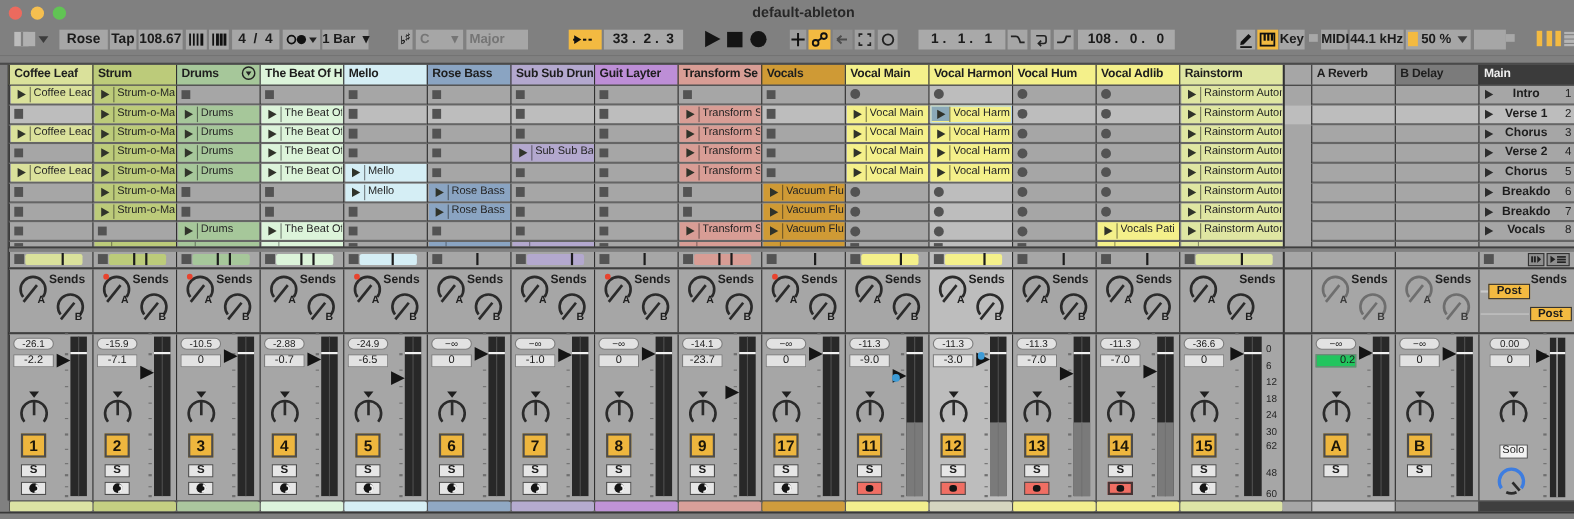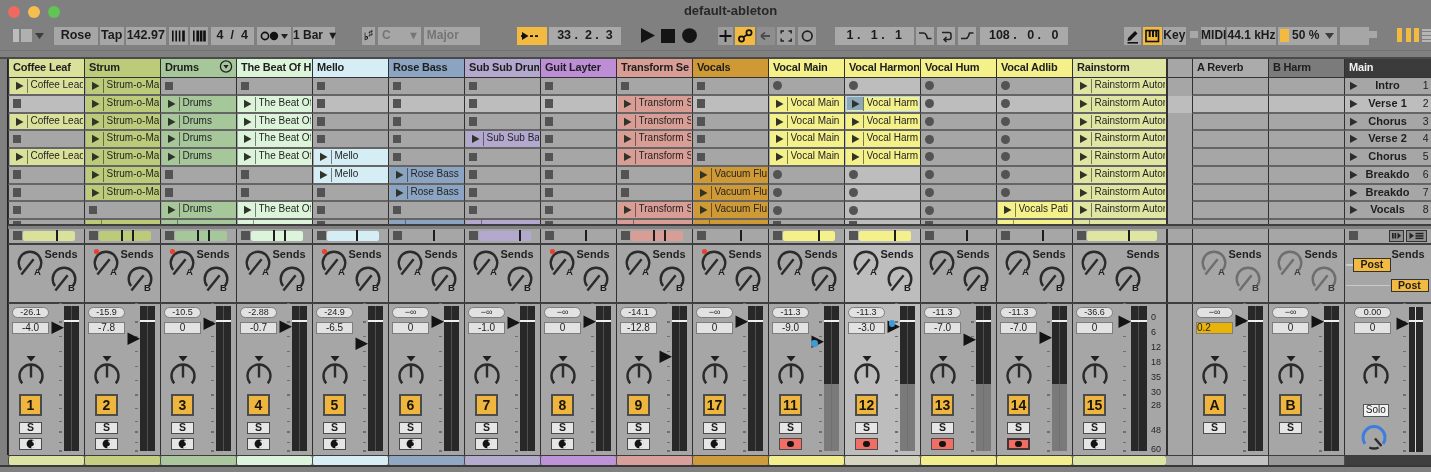--- a/index.html
+++ b/index.html
@@ -9,21 +9,21 @@
 <div style="left:8.0px;top:6.0px;width:12.0px;height:12.0px;background:#ec6a5e;border-radius:50%;"></div>
 <div style="left:28.0px;top:6.0px;width:12.0px;height:12.0px;background:#f5bf4f;border-radius:50%;"></div>
 <div style="left:48.0px;top:6.0px;width:12.0px;height:12.0px;background:#61c454;border-radius:50%;"></div>
 <div style="left:12.5px;top:28.5px;width:13.0px;height:13.5px;background:#bcbcbc;"></div>
 <div style="left:18.5px;top:28.5px;width:13.0px;height:13.5px;background:#b0b0b0;border-left:2px solid #808080;"></div>
 <svg style="left:34.0px;top:32.0px" width="12" height="8" viewBox="0 0 12 8">
     <path d="M1 1 L10 1 L5.5 7 Z" fill="#3c3c3c"></path>
   </svg>
 <div style="left:54.0px;top:26.8px;width:44.0px;height:17.8px;background:#a6a6a6;font-size:12.5px;font-weight:700;color:#1b1b1b;text-align:center;line-height:17.8px;white-space:nowrap;">Rose</div>
 <div style="left:100.0px;top:26.8px;width:23.5px;height:17.8px;background:#a6a6a6;font-size:12.5px;font-weight:700;color:#1b1b1b;text-align:center;line-height:17.8px;white-space:nowrap;">Tap</div>
-<div style="left:125.5px;top:26.8px;width:40.5px;height:17.8px;background:#a6a6a6;font-size:12.5px;font-weight:700;color:#1b1b1b;text-align:center;line-height:17.8px;white-space:nowrap;">142.97</div>
+<div style="left:125.5px;top:26.8px;width:40.5px;height:17.8px;background:#a6a6a6;font-size:12.5px;font-weight:700;color:#1b1b1b;text-align:center;line-height:17.8px;white-space:nowrap;">108.67</div>
 <div style="left:169.0px;top:26.8px;width:18.5px;height:17.8px;background:#a6a6a6;font-size:12.5px;font-weight:700;color:#1b1b1b;text-align:center;line-height:17.8px;white-space:nowrap;"></div>
 <svg style="left:169.0px;top:26.8px" width="18" height="18" viewBox="0 0 18 18">
     <g fill="#111">
       <rect x="3.0" y="3.5" width="1.6" height="11"></rect>
       <rect x="6.4" y="3.5" width="1.6" height="11"></rect>
       <rect x="9.8" y="3.5" width="1.6" height="11"></rect>
       <rect x="13.2" y="3.5" width="2.6" height="11"></rect>
     </g>
   </svg>
 <div style="left:189.5px;top:26.8px;width:18.5px;height:17.8px;background:#a6a6a6;font-size:12.5px;font-weight:700;color:#1b1b1b;text-align:center;line-height:17.8px;white-space:nowrap;"></div>
@@ -168,21 +168,21 @@
 <div style="left:1001.0px;top:60.0px;width:70.0px;height:15.5px;font-size:11px;font-weight:700;color:#1e1e1e;text-align:left;line-height:15.5px;white-space:nowrap;overflow:hidden;letter-spacing:-0.2px;">Vocal Adlib</div>
 <div style="left:1072.0px;top:59.0px;width:94.0px;height:17.5px;background:#dfe6a2;border-left:1.5px solid #303030;"></div>
 <div style="left:1077.0px;top:60.0px;width:88.0px;height:15.5px;font-size:11px;font-weight:700;color:#1e1e1e;text-align:left;line-height:15.5px;white-space:nowrap;overflow:hidden;letter-spacing:-0.2px;">Rainstorm</div>
 <svg style="left:219.0px;top:59.8px" width="16" height="14" viewBox="0 0 16 14">
     <circle cx="7" cy="6.5" r="5.6" fill="none" stroke="#222" stroke-width="1.3"></circle>
     <path d="M4.4 5 L9.6 5 L7 8.8 Z" fill="#222"></path>
   </svg>
 <div style="left:1192.0px;top:59.0px;width:76.0px;height:17.5px;background:#ababab;border-left:1.5px solid #303030;"></div>
 <div style="left:1197.0px;top:60.0px;width:70.0px;height:15.5px;font-size:11px;font-weight:700;color:#1e1e1e;text-align:left;line-height:15.5px;white-space:nowrap;overflow:hidden;letter-spacing:-0.2px;">A Reverb</div>
 <div style="left:1268.0px;top:59.0px;width:76.0px;height:17.5px;background:#7b7b7b;border-left:1.5px solid #303030;"></div>
-<div style="left:1273.0px;top:60.0px;width:70.0px;height:15.5px;font-size:11px;font-weight:700;color:#1e1e1e;text-align:left;line-height:15.5px;white-space:nowrap;overflow:hidden;letter-spacing:-0.2px;">B Harm</div>
+<div style="left:1273.0px;top:60.0px;width:70.0px;height:15.5px;font-size:11px;font-weight:700;color:#1e1e1e;text-align:left;line-height:15.5px;white-space:nowrap;overflow:hidden;letter-spacing:-0.2px;">B Delay</div>
 <div style="left:1344.0px;top:59.0px;width:87.0px;height:17.5px;background:#3b3b3b;border-left:1.5px solid #303030;"></div>
 <div style="left:1349.0px;top:60.0px;width:81.0px;height:15.5px;font-size:11px;font-weight:700;color:#f0f0f0;text-align:left;line-height:15.5px;white-space:nowrap;overflow:hidden;letter-spacing:-0.2px;">Main</div>
 <div style="left:1344.0px;top:59.0px;width:0.0px;height:0.0px;"></div>
 <div style="left:0.0px;top:0.0px;width:0.0px;height:0.0px;"></div>
 <div style="left:8.0px;top:76.5px;width:1423.0px;height:1.5px;background:#333;"></div>
 <div style="left:8.0px;top:78.0px;width:76.0px;height:17.8px;background:#a6a6a6;border-left:1.5px solid #303030;border-bottom:2px solid #656565;"></div>
 <div style="left:9.5px;top:78.0px;width:74.5px;height:15.8px;background:#dae19b;"></div>
 <div style="left:26.7px;top:79.0px;width:1.1px;height:13.8px;background:rgba(30,30,30,0.55);"></div>
 <svg style="left:13.0px;top:78.0px" width="14" height="16" viewBox="0 0 14 16">
     <path d="M3 3.7 L3 12.1 L10.5 7.9 Z" fill="#30332a"></path>
@@ -1068,21 +1068,21 @@
   </svg>
 <div style="left:1344.0px;top:245.0px;width:87.0px;height:57.0px;background:#a6a6a6;border-left:1.5px solid #303030;"></div>
 <div style="left:1344.0px;top:249.0px;width:80.5px;height:11.0px;font-size:11px;font-weight:700;color:#1f1f1f;text-align:right;line-height:11px;white-space:nowrap;overflow:hidden;">Sends</div>
 <div style="left:1346.0px;top:264.3px;width:7.0px;height:1.6px;background:#c9c9c9;"></div>
 <div style="left:1353.0px;top:258.3px;width:38.0px;height:13.6px;background:#f3ba41;border:1.2px solid #333;font-size:10.5px;font-weight:700;color:#1d1d1d;text-align:center;line-height:11.5px;">Post</div>
 <div style="left:1346.0px;top:284.5px;width:44.0px;height:1.6px;background:#c9c9c9;"></div>
 <div style="left:1390.5px;top:278.5px;width:38.0px;height:13.6px;background:#f3ba41;border:1.2px solid #333;font-size:10.5px;font-weight:700;color:#1d1d1d;text-align:center;line-height:11.5px;">Post</div>
 <div style="left:8.0px;top:302.0px;width:1423.0px;height:1.8px;background:#3f3f3f;"></div>
 <div style="left:8.0px;top:303.8px;width:76.0px;height:151.2px;background:#a6a6a6;border-left:1.5px solid #303030;"></div>
 <div style="left:12.0px;top:306.6px;width:37.0px;height:11.6px;background:#e2e2e2;border:1px solid #7d7d7d;border-radius:6px;font-size:9px;font-weight:400;color:#1c1c1c;text-align:center;line-height:9.6px;">-26.1</div>
-<div style="left:12.0px;top:321.6px;width:37.0px;height:12.8px;background:#e2e2e2;border:1px solid #7d7d7d;font-size:10px;font-weight:400;color:#1c1c1c;text-align:center;line-height:10.8px;">-4.0</div>
+<div style="left:12.0px;top:321.6px;width:37.0px;height:12.8px;background:#e2e2e2;border:1px solid #7d7d7d;font-size:10px;font-weight:400;color:#1c1c1c;text-align:center;line-height:10.8px;">-2.2</div>
 <div style="left:58.5px;top:302.6px;width:3.5px;height:1.3px;background:#6f6f6f;"></div>
 <div style="left:58.5px;top:321.3px;width:3.5px;height:1.3px;background:#6f6f6f;"></div>
 <div style="left:58.5px;top:336.0px;width:3.5px;height:1.3px;background:#6f6f6f;"></div>
 <div style="left:58.5px;top:351.0px;width:3.5px;height:1.3px;background:#6f6f6f;"></div>
 <div style="left:58.5px;top:365.7px;width:3.5px;height:1.3px;background:#6f6f6f;"></div>
 <div style="left:58.5px;top:379.8px;width:3.5px;height:1.3px;background:#6f6f6f;"></div>
 <div style="left:58.5px;top:394.3px;width:3.5px;height:1.3px;background:#6f6f6f;"></div>
 <div style="left:58.5px;top:407.7px;width:3.5px;height:1.3px;background:#6f6f6f;"></div>
 <div style="left:58.5px;top:420.5px;width:3.5px;height:1.3px;background:#6f6f6f;"></div>
 <div style="left:58.5px;top:431.4px;width:3.5px;height:1.3px;background:#6f6f6f;"></div>
@@ -1101,21 +1101,21 @@
   </svg>
 <div style="left:19.0px;top:394.0px;width:23.0px;height:22.0px;background:#eeb63e;border:2px solid #4c4c4c;font-size:14px;font-weight:700;color:#1c160a;text-align:center;line-height:18.5px;">1</div>
 <div style="left:19.2px;top:421.6px;width:22.7px;height:12.0px;background:#e6e6e6;border:1.5px solid #4c4c4c;font-size:10.5px;font-weight:700;color:#1d1d1d;text-align:center;line-height:9.5px;">S</div>
 <div style="left:19.2px;top:438.0px;width:22.7px;height:12.3px;background:#e6e6e6;border:1.5px solid #4c4c4c;"></div>
 <svg style="left:25.5px;top:439.4px" width="11" height="10" viewBox="0 0 11 10">
     <circle cx="5" cy="4.8" r="4.4" fill="#141414"></circle>
     <path d="M6.4 2.2 A 2.9 2.9 0 0 1 5.4 8" stroke="#f0f0f0" stroke-width="1.8" fill="none"></path>
   </svg>
 <div style="left:84.0px;top:303.8px;width:76.0px;height:151.2px;background:#a6a6a6;border-left:1.5px solid #303030;"></div>
 <div style="left:88.0px;top:306.6px;width:37.0px;height:11.6px;background:#e2e2e2;border:1px solid #7d7d7d;border-radius:6px;font-size:9px;font-weight:400;color:#1c1c1c;text-align:center;line-height:9.6px;">-15.9</div>
-<div style="left:88.0px;top:321.6px;width:37.0px;height:12.8px;background:#e2e2e2;border:1px solid #7d7d7d;font-size:10px;font-weight:400;color:#1c1c1c;text-align:center;line-height:10.8px;">-7.8</div>
+<div style="left:88.0px;top:321.6px;width:37.0px;height:12.8px;background:#e2e2e2;border:1px solid #7d7d7d;font-size:10px;font-weight:400;color:#1c1c1c;text-align:center;line-height:10.8px;">-7.1</div>
 <div style="left:134.5px;top:302.6px;width:3.5px;height:1.3px;background:#6f6f6f;"></div>
 <div style="left:134.5px;top:321.3px;width:3.5px;height:1.3px;background:#6f6f6f;"></div>
 <div style="left:134.5px;top:336.0px;width:3.5px;height:1.3px;background:#6f6f6f;"></div>
 <div style="left:134.5px;top:351.0px;width:3.5px;height:1.3px;background:#6f6f6f;"></div>
 <div style="left:134.5px;top:365.7px;width:3.5px;height:1.3px;background:#6f6f6f;"></div>
 <div style="left:134.5px;top:379.8px;width:3.5px;height:1.3px;background:#6f6f6f;"></div>
 <div style="left:134.5px;top:394.3px;width:3.5px;height:1.3px;background:#6f6f6f;"></div>
 <div style="left:134.5px;top:407.7px;width:3.5px;height:1.3px;background:#6f6f6f;"></div>
 <div style="left:134.5px;top:420.5px;width:3.5px;height:1.3px;background:#6f6f6f;"></div>
 <div style="left:134.5px;top:431.4px;width:3.5px;height:1.3px;background:#6f6f6f;"></div>
@@ -1332,21 +1332,21 @@
   </svg>
 <div style="left:551.0px;top:394.0px;width:23.0px;height:22.0px;background:#eeb63e;border:2px solid #4c4c4c;font-size:14px;font-weight:700;color:#1c160a;text-align:center;line-height:18.5px;">8</div>
 <div style="left:551.2px;top:421.6px;width:22.7px;height:12.0px;background:#e6e6e6;border:1.5px solid #4c4c4c;font-size:10.5px;font-weight:700;color:#1d1d1d;text-align:center;line-height:9.5px;">S</div>
 <div style="left:551.2px;top:438.0px;width:22.7px;height:12.3px;background:#e6e6e6;border:1.5px solid #4c4c4c;"></div>
 <svg style="left:557.5px;top:439.4px" width="11" height="10" viewBox="0 0 11 10">
     <circle cx="5" cy="4.8" r="4.4" fill="#141414"></circle>
     <path d="M6.4 2.2 A 2.9 2.9 0 0 1 5.4 8" stroke="#f0f0f0" stroke-width="1.8" fill="none"></path>
   </svg>
 <div style="left:616.0px;top:303.8px;width:76.0px;height:151.2px;background:#a6a6a6;border-left:1.5px solid #303030;"></div>
 <div style="left:620.0px;top:306.6px;width:37.0px;height:11.6px;background:#e2e2e2;border:1px solid #7d7d7d;border-radius:6px;font-size:9px;font-weight:400;color:#1c1c1c;text-align:center;line-height:9.6px;">-14.1</div>
-<div style="left:620.0px;top:321.6px;width:37.0px;height:12.8px;background:#e2e2e2;border:1px solid #7d7d7d;font-size:10px;font-weight:400;color:#1c1c1c;text-align:center;line-height:10.8px;">-12.8</div>
+<div style="left:620.0px;top:321.6px;width:37.0px;height:12.8px;background:#e2e2e2;border:1px solid #7d7d7d;font-size:10px;font-weight:400;color:#1c1c1c;text-align:center;line-height:10.8px;">-23.7</div>
 <div style="left:666.5px;top:302.6px;width:3.5px;height:1.3px;background:#6f6f6f;"></div>
 <div style="left:666.5px;top:321.3px;width:3.5px;height:1.3px;background:#6f6f6f;"></div>
 <div style="left:666.5px;top:336.0px;width:3.5px;height:1.3px;background:#6f6f6f;"></div>
 <div style="left:666.5px;top:351.0px;width:3.5px;height:1.3px;background:#6f6f6f;"></div>
 <div style="left:666.5px;top:365.7px;width:3.5px;height:1.3px;background:#6f6f6f;"></div>
 <div style="left:666.5px;top:379.8px;width:3.5px;height:1.3px;background:#6f6f6f;"></div>
 <div style="left:666.5px;top:394.3px;width:3.5px;height:1.3px;background:#6f6f6f;"></div>
 <div style="left:666.5px;top:407.7px;width:3.5px;height:1.3px;background:#6f6f6f;"></div>
 <div style="left:666.5px;top:420.5px;width:3.5px;height:1.3px;background:#6f6f6f;"></div>
 <div style="left:666.5px;top:431.4px;width:3.5px;height:1.3px;background:#6f6f6f;"></div>
@@ -1563,28 +1563,28 @@
 <svg style="left:1089.5px;top:439.4px" width="11" height="10" viewBox="0 0 11 10">
     <circle cx="5" cy="4.8" r="4.4" fill="#141414"></circle>
     <path d="M6.4 2.2 A 2.9 2.9 0 0 1 5.4 8" stroke="#f0f0f0" stroke-width="1.8" fill="none"></path>
   </svg>
 <div style="left:811.2px;top:340.3px;width:6.5px;height:6.5px;background:#3d9bd6;border-radius:50%;"></div>
 <div style="left:888.8px;top:320.0px;width:6.5px;height:6.5px;background:#3d9bd6;border-radius:50%;"></div>
 <div style="left:1151.0px;top:312.1px;width:16.0px;height:11.0px;font-size:9px;font-weight:400;color:#262626;text-align:left;line-height:11px;white-space:nowrap;overflow:hidden;">0</div>
 <div style="left:1151.0px;top:326.5px;width:16.0px;height:11.0px;font-size:9px;font-weight:400;color:#262626;text-align:left;line-height:11px;white-space:nowrap;overflow:hidden;">6</div>
 <div style="left:1151.0px;top:342.0px;width:16.0px;height:11.0px;font-size:9px;font-weight:400;color:#262626;text-align:left;line-height:11px;white-space:nowrap;overflow:hidden;">12</div>
 <div style="left:1151.0px;top:357.2px;width:16.0px;height:11.0px;font-size:9px;font-weight:400;color:#262626;text-align:left;line-height:11px;white-space:nowrap;overflow:hidden;">18</div>
-<div style="left:1151.0px;top:371.8px;width:16.0px;height:11.0px;font-size:9px;font-weight:400;color:#262626;text-align:left;line-height:11px;white-space:nowrap;overflow:hidden;">35</div>
+<div style="left:1151.0px;top:371.8px;width:16.0px;height:11.0px;font-size:9px;font-weight:400;color:#262626;text-align:left;line-height:11px;white-space:nowrap;overflow:hidden;">24</div>
 <div style="left:1151.0px;top:386.7px;width:16.0px;height:11.0px;font-size:9px;font-weight:400;color:#262626;text-align:left;line-height:11px;white-space:nowrap;overflow:hidden;">30</div>
-<div style="left:1151.0px;top:399.5px;width:16.0px;height:11.0px;font-size:9px;font-weight:400;color:#262626;text-align:left;line-height:11px;white-space:nowrap;overflow:hidden;">28</div>
+<div style="left:1151.0px;top:399.5px;width:16.0px;height:11.0px;font-size:9px;font-weight:400;color:#262626;text-align:left;line-height:11px;white-space:nowrap;overflow:hidden;">62</div>
 <div style="left:1151.0px;top:425.0px;width:16.0px;height:11.0px;font-size:9px;font-weight:400;color:#262626;text-align:left;line-height:11px;white-space:nowrap;overflow:hidden;">48</div>
 <div style="left:1151.0px;top:443.5px;width:16.0px;height:11.0px;font-size:9px;font-weight:400;color:#262626;text-align:left;line-height:11px;white-space:nowrap;overflow:hidden;">60</div>
 <div style="left:1192.0px;top:303.8px;width:76.0px;height:151.2px;background:#a6a6a6;border-left:1.5px solid #303030;"></div>
 <div style="left:1196.0px;top:306.6px;width:37.0px;height:11.6px;background:#e2e2e2;border:1px solid #7d7d7d;border-radius:6px;font-size:9px;font-weight:400;color:#1c1c1c;text-align:center;line-height:9.6px;">−∞</div>
-<div style="left:1196.0px;top:321.6px;width:37.0px;height:12.8px;background:#eab308;border:1px solid #7d7d7d;font-size:10px;font-weight:400;color:#1c1c1c;text-align:left;line-height:10.8px;">0.2</div>
+<div style="left:1196.0px;top:321.6px;width:37.0px;height:12.8px;background:#22c55e;border:1px solid #7d7d7d;font-size:10px;font-weight:400;color:#1c1c1c;text-align:right;line-height:10.8px;">0.2</div>
 <div style="left:1242.5px;top:302.6px;width:3.5px;height:1.3px;background:#6f6f6f;"></div>
 <div style="left:1242.5px;top:321.3px;width:3.5px;height:1.3px;background:#6f6f6f;"></div>
 <div style="left:1242.5px;top:336.0px;width:3.5px;height:1.3px;background:#6f6f6f;"></div>
 <div style="left:1242.5px;top:351.0px;width:3.5px;height:1.3px;background:#6f6f6f;"></div>
 <div style="left:1242.5px;top:365.7px;width:3.5px;height:1.3px;background:#6f6f6f;"></div>
 <div style="left:1242.5px;top:379.8px;width:3.5px;height:1.3px;background:#6f6f6f;"></div>
 <div style="left:1242.5px;top:394.3px;width:3.5px;height:1.3px;background:#6f6f6f;"></div>
 <div style="left:1242.5px;top:407.7px;width:3.5px;height:1.3px;background:#6f6f6f;"></div>
 <div style="left:1242.5px;top:420.5px;width:3.5px;height:1.3px;background:#6f6f6f;"></div>
 <div style="left:1242.5px;top:431.4px;width:3.5px;height:1.3px;background:#6f6f6f;"></div>

